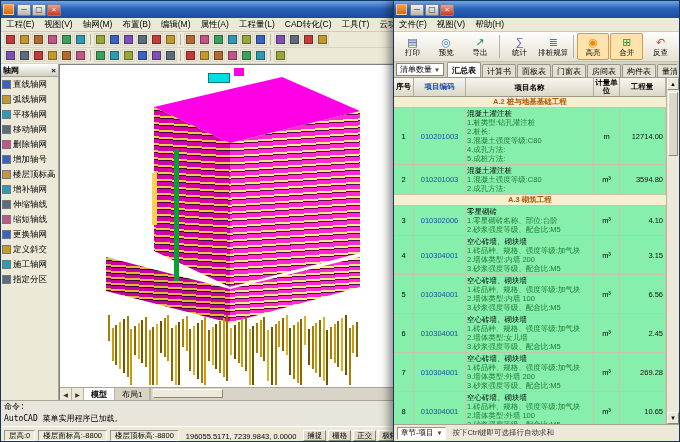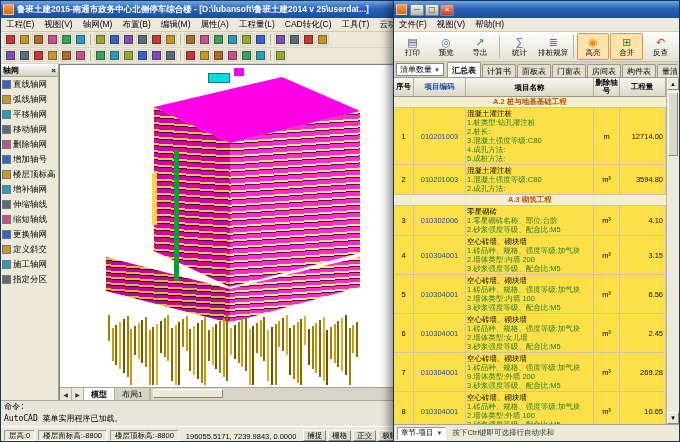--- a/index.html
+++ b/index.html
@@ -69,21 +69,21 @@
 .rbtn.active{background:#ffe3ac;border-color:#d89c3e}
 .ric{font-size:11px;line-height:12px}
 .rlab{font-size:7.5px;line-height:9px;white-space:nowrap}
 .rsep{width:1px;background:#b8b4a4;margin:2px 2px}
 .tabstrip{height:16px;flex:0 0 auto;display:flex;align-items:flex-end;background:#d8d4c4;border-bottom:1px solid #9a968a;font-size:8px;padding:1px 2px 0}
 .viewsel{display:flex;align-items:center;gap:2px;border:1px solid #8a8678;background:#fff;height:13px;padding:0 3px;margin:0 3px 1px 0;white-space:nowrap}
 .rtabs{display:flex;align-items:flex-end;overflow:hidden}
 .rtab{padding:0 4px;height:13px;display:flex;align-items:center;border:1px solid #9a968a;border-bottom:none;background:#e4e0d0;margin-right:1px;border-radius:2px 2px 0 0;white-space:nowrap}
 .rtab.active{background:#fff;height:15px;font-weight:bold}
 
-.tablewrap{flex:1;display:flex;min-height:0;background:#fde047}
+.tablewrap{flex:1;display:flex;min-height:0;background:#86efac}
 .tcol{flex:1;display:flex;flex-direction:column;overflow:hidden;min-width:0}
 .thead{display:flex;flex:0 0 auto;background:linear-gradient(#f8f6ee,#dcd8c8);border-bottom:1px solid #9a968a;font-size:7.5px;font-weight:bold}
 .th{border-right:1px solid #b2ae9e;display:flex;align-items:center;justify-content:center;text-align:center;padding:1px;line-height:8px}
 .tbody{flex:1;overflow:hidden}
 .trow{display:flex;border-bottom:1px solid #c8c4b4;font-size:7.5px;align-items:stretch}
 .td{border-right:1px solid #c8c4b4;display:flex;align-items:center;justify-content:center;padding:1px}
 .section-row{background:#f6efcf;color:#b35900;font-weight:bold;font-size:7.5px;height:11px;display:flex;align-items:center;justify-content:center;border-bottom:1px solid #c8c4b4}
 .c-no{width:20px;flex:none}
 .c-code{width:52px;flex:none;color:#1c4ea8}
 .c-name{flex:1;flex-direction:column;align-items:flex-start;justify-content:flex-start;text-align:left;line-height:9px;min-width:0;overflow:hidden}
@@ -101,21 +101,20 @@
 .hint{color:#333}
 </style>
 </head>
 <body>
 
 <div class="screen">
 
   <div class="window" id="left-window">
     <div class="titlebar">
       <span class="ticon"></span>
-      <span class="ttext">鲁班土建2015-南通市政务中心北侧停车综合楼 - [D:\lubansoft\鲁班土建2014 v 25\userdat...]</span>
       <span class="winbtns">
         <span class="winbtn">─</span>
         <span class="winbtn">▢</span>
         <span class="winbtn close">×</span>
       </span>
     </div>
 
     <div class="menubar">
       <span class="menuitems">
           <span class="menu-item">工程(E)</span>
@@ -524,21 +523,21 @@
           <span class="rtab">量清标</span>
         </span>
     </div>
 
     <div class="tablewrap">
       <div class="tcol">
         <div class="thead">
           <span class="th c-no">序号</span>
           <span class="th c-code">项目编码</span>
           <span class="th c-name" style="align-items:center;justify-content:center">项目名称</span>
-          <span class="th c-unit">删除轴号</span>
+          <span class="th c-unit">计量单位</span>
           <span class="th c-qty" style="justify-content:center">工程量</span>
         </div>
         <div class="tbody">
             <div class="section-row">A.2 桩与地基基础工程</div>
             <div class="trow">
               <span class="td c-no">1</span>
               <span class="td c-code">010201003</span>
               <span class="td c-name">
                 <div class="nm">混凝土灌注桩</div>
                 <div class="ds">1.桩类型:钻孔灌注桩</div>

